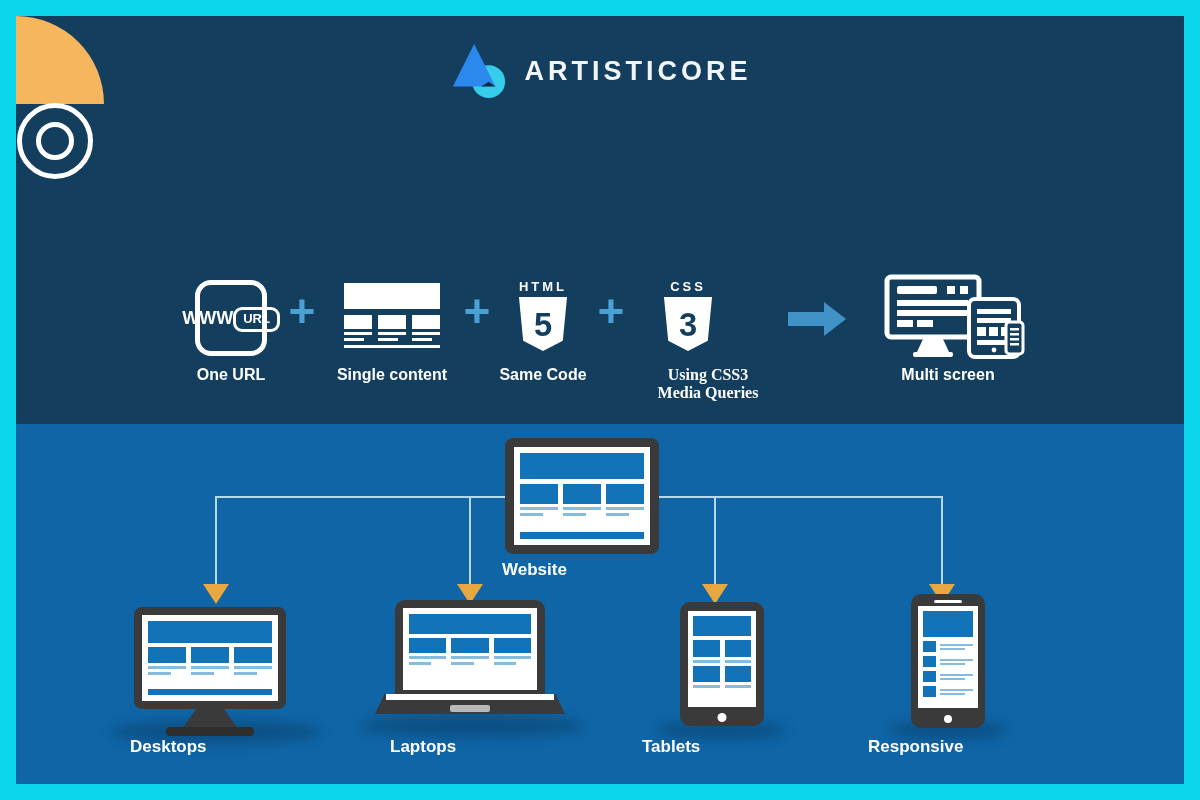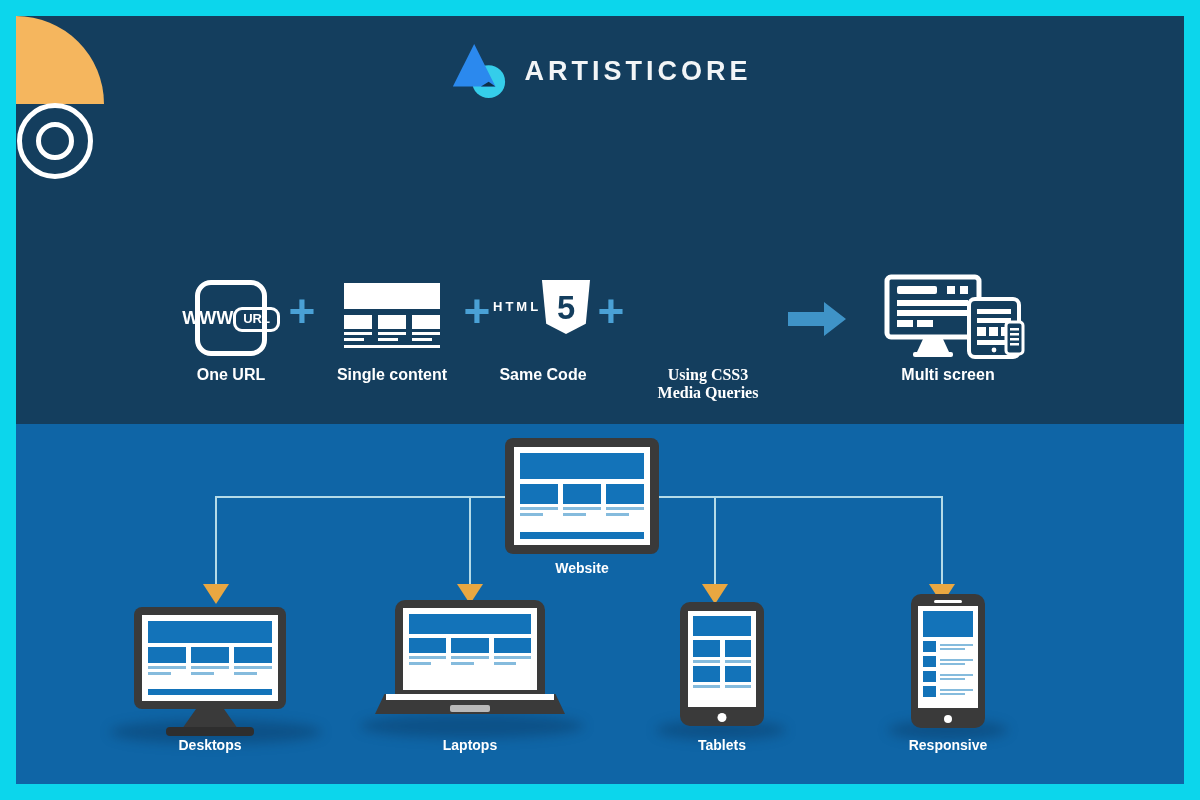--- a/index.html
+++ b/index.html
@@ -36,38 +36,38 @@
 
   .wireframe-icon{position:absolute;left:328px;top:267px;width:96px;height:70px;display:flex;flex-direction:column;}
   .wf-i-header{height:26px;background:#fff;}
   .wf-i-cols{display:flex;gap:6px;margin-top:6px;}
   .wf-i-col{flex:1;display:flex;flex-direction:column;gap:3px;}
   .wf-i-block{height:14px;background:#fff;}
   .wf-i-line{height:3px;background:#fff;}
   .wf-i-line.short{width:70%;}
   .wf-i-full{height:3px;background:#fff;margin-top:4px;}
 
-  .badge{position:absolute;top:263px;width:100px;display:flex;flex-direction:row;align-items:center;}
+  .badge{position:absolute;top:263px;width:100px;display:flex;flex-direction:column;align-items:center;}
   .badge-top{color:#fff;font-size:13px;font-weight:800;letter-spacing:3px;margin-bottom:2px;}
   .big-arrow{position:absolute;left:772px;top:285px;}
   .multi-screen-icon{position:absolute;left:868px;top:258px;}
 
   
   .bottom-section{position:absolute;left:16px;top:424px;width:1168px;height:360px;background:var(--bottom-bg);overflow:hidden;}
   .connector{position:absolute;background:var(--connector);z-index:1;}
   .arrowhead{position:absolute;width:0;height:0;border-left:13px solid transparent;border-right:13px solid transparent;border-top:20px solid var(--arrow-orange);z-index:2;}
   .shadow{position:absolute;background:rgba(8,38,66,.30);border-radius:50%;filter:blur(6px);z-index:1;}
 
   .device-frame{position:absolute;background:var(--frame-dark);z-index:2;}
   .screen{position:absolute;background:#fff;display:flex;flex-direction:column;padding:6px;}
   .blk{background:var(--block-blue);}
   .ln{background:var(--line-blue);height:3px;}
   .cols{display:flex;gap:5px;}
   .col{flex:1;display:flex;flex-direction:column;gap:3px;}
-  .node-label{position:absolute;width:160px;text-align:center;color:#fff;font-size:14px;font-weight:700;z-index:3;}
+  .node-label{position:absolute;width:160px;text-align:left;color:#fff;font-size:17px;font-weight:700;z-index:3;}
 
   .stand-neck{position:absolute;background:var(--frame-dark);clip-path:polygon(25% 0,75% 0,100% 100%,0 100%);z-index:2;}
   .stand-base{position:absolute;background:var(--frame-darker);border-radius:4px;z-index:2;}
   .laptop-base{position:absolute;background:var(--frame-dark);clip-path:polygon(5% 0,95% 0,100% 100%,0 100%);z-index:2;}
   .laptop-deck{width:88%;height:6px;background:#fff;margin:0 auto;}
   .laptop-notch{position:absolute;left:50%;transform:translateX(-50%);bottom:2px;width:40px;height:7px;background:#b9b9b9;border-radius:2px;}
   .home-dot{position:absolute;left:50%;transform:translateX(-50%);width:9px;height:9px;border-radius:50%;background:#fff;}
   .speaker{position:absolute;left:50%;transform:translateX(-50%);width:28px;height:3px;border-radius:2px;background:#fff;}
   .phone-row{display:flex;gap:4px;margin-top:4px;}
   .phone-sq{width:13px;height:11px;background:var(--block-blue);flex:none;}
@@ -132,20 +132,27 @@
       <span class="badge-top">HTML</span>
       <svg width="50" height="56" viewBox="0 0 52 58">
         <path d="M1 1 H51 L46.6 46.5 L26 57 L5.4 46.5 Z" fill="#fff"></path>
         <text x="26" y="42" text-anchor="middle" font-size="34" font-weight="bold" fill="#143e5e" font-family="Liberation Sans, sans-serif">5</text>
       </svg>
     </div>
     <div class="f-label" style="left:447px;">Same Code</div>
 
     <div class="plus" style="left:578px;">+</div>
 
+    <div class="badge" style="left:622px;">
+      <span class="badge-top">CSS</span>
+      <svg width="50" height="56" viewBox="0 0 52 58">
+        <path d="M1 1 H51 L46.6 46.5 L26 57 L5.4 46.5 Z" fill="#fff"></path>
+        <text x="26" y="42" text-anchor="middle" font-size="34" font-weight="bold" fill="#143e5e" font-family="Liberation Sans, sans-serif">3</text>
+      </svg>
+    </div>
     <div class="f-label" style="left:612px;font-family:Liberation Serif, serif;">Using CSS3
 Media Queries</div>
 
     <svg class="big-arrow" width="60" height="36" viewBox="0 0 60 36">
       <polygon points="0,11 36,11 36,1 58,18 36,35 36,25 0,25" fill="#3f93c7"></polygon>
     </svg>
 
     <svg class="multi-screen-icon" width="142" height="88" viewBox="0 0 142 88">
       <rect x="3" y="3" width="92" height="60" rx="4" fill="none" stroke="#fff" stroke-width="5"></rect>
       <rect x="13" y="12" width="40" height="8" rx="2" fill="#fff"></rect>

